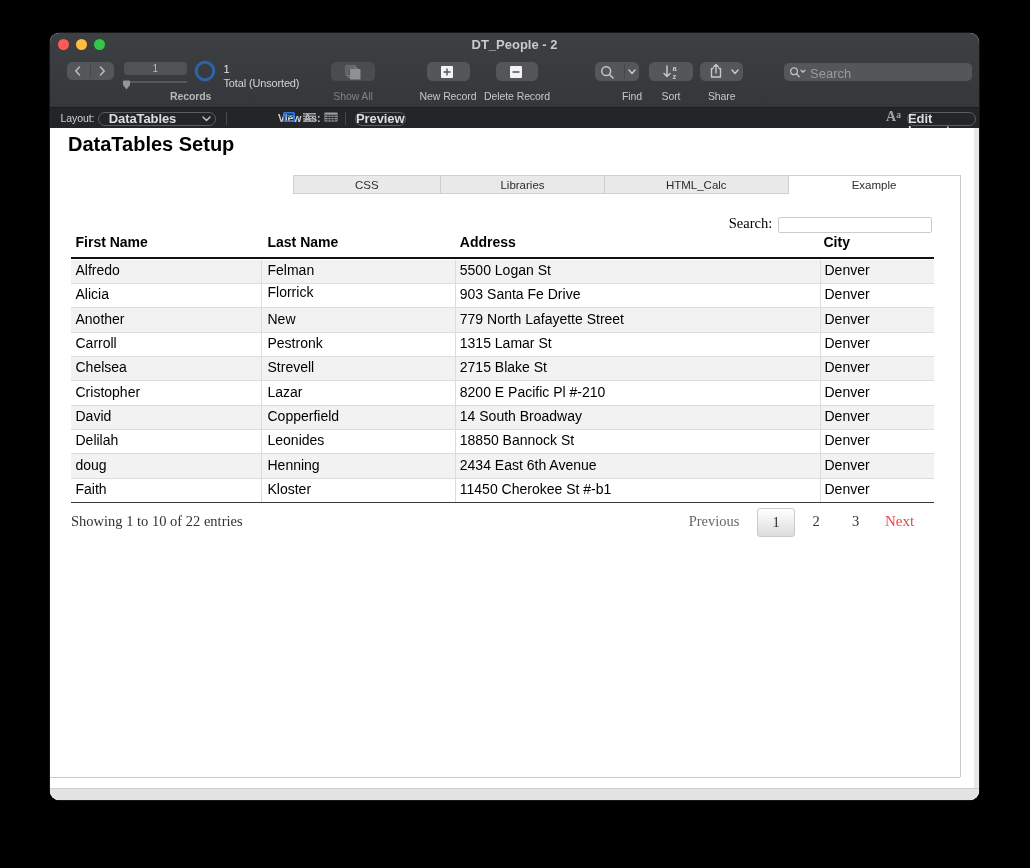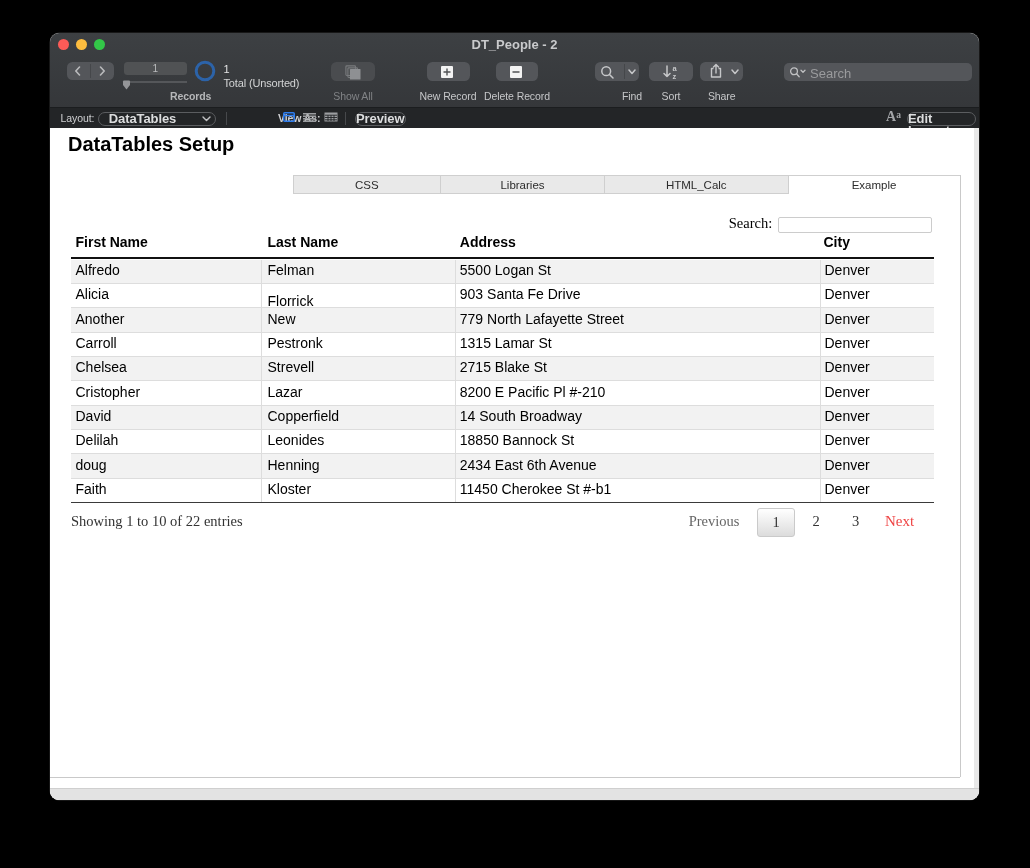--- a/index.html
+++ b/index.html
@@ -173,21 +173,21 @@
       <div class="row odd" style="top:131.5px;height:24.35px;"></div>
       <div class="cell" style="left:25.5px;top:134px;">Alfredo</div>
       <div class="cell" style="left:217.5px;top:134px;">Felman</div>
       <div class="cell" style="left:409.8px;top:134px;">5500 Logan St</div>
       <div class="cell" style="left:774.5px;top:134px;">Denver</div>
       <div class="colline" style="left:210.5px;top:131.5px;height:24.35px;"></div>
       <div class="colline" style="left:405px;top:131.5px;height:24.35px;"></div>
       <div class="colline" style="left:769.5px;top:131.5px;height:24.35px;"></div>
       <div class="row" style="top:155.85px;height:24.35px;"></div>
       <div class="cell" style="left:25.5px;top:158.35px;">Alicia</div>
-      <div class="cell" style="left:217.5px;top:165px;">Florrick</div>
+      <div class="cell" style="left:217.5px;top:156px;">Florrick</div>
       <div class="cell" style="left:409.8px;top:158.35px;">903 Santa Fe Drive</div>
       <div class="cell" style="left:774.5px;top:158.35px;">Denver</div>
       <div class="colline" style="left:210.5px;top:155.85px;height:24.35px;"></div>
       <div class="colline" style="left:405px;top:155.85px;height:24.35px;"></div>
       <div class="colline" style="left:769.5px;top:155.85px;height:24.35px;"></div>
       <div class="row odd" style="top:180.2px;height:24.35px;"></div>
       <div class="cell" style="left:25.5px;top:182.7px;">Another</div>
       <div class="cell" style="left:217.5px;top:182.7px;">New</div>
       <div class="cell" style="left:409.8px;top:182.7px;">779 North Lafayette Street</div>
       <div class="cell" style="left:774.5px;top:182.7px;">Denver</div>

